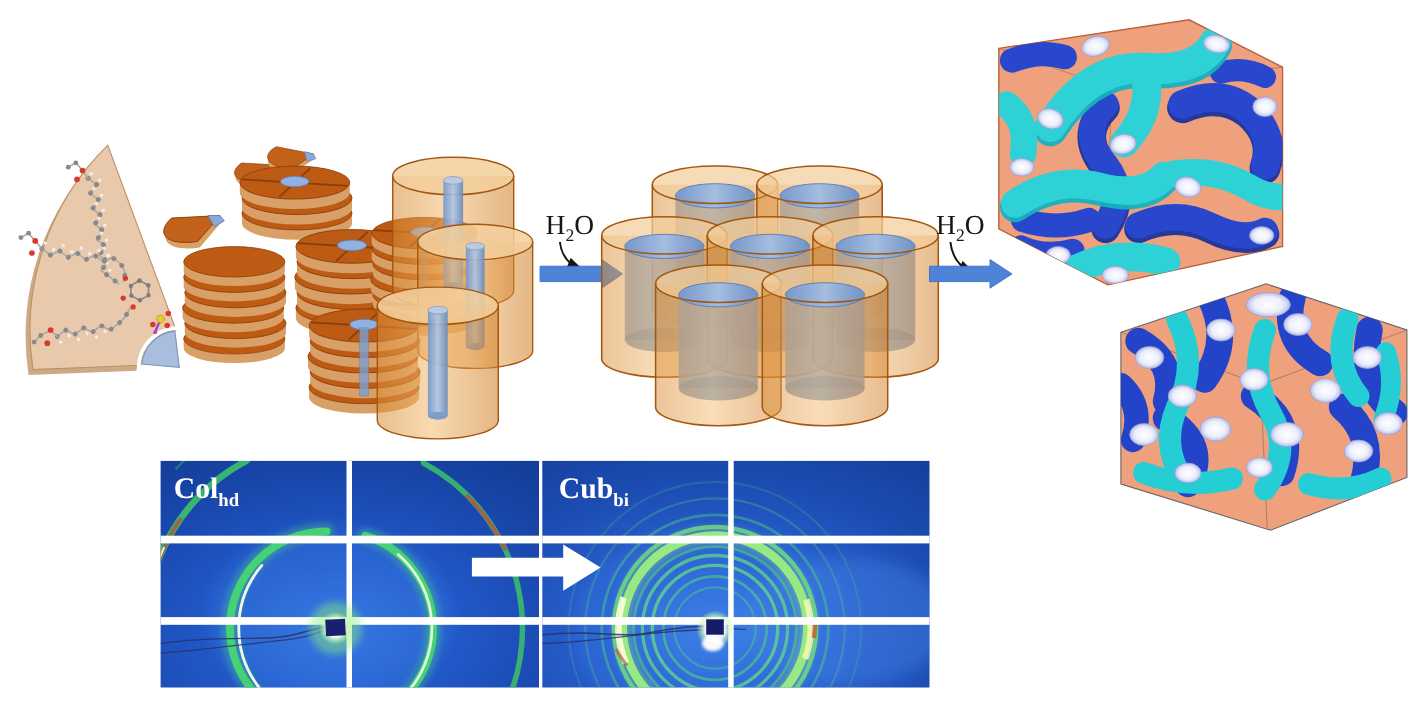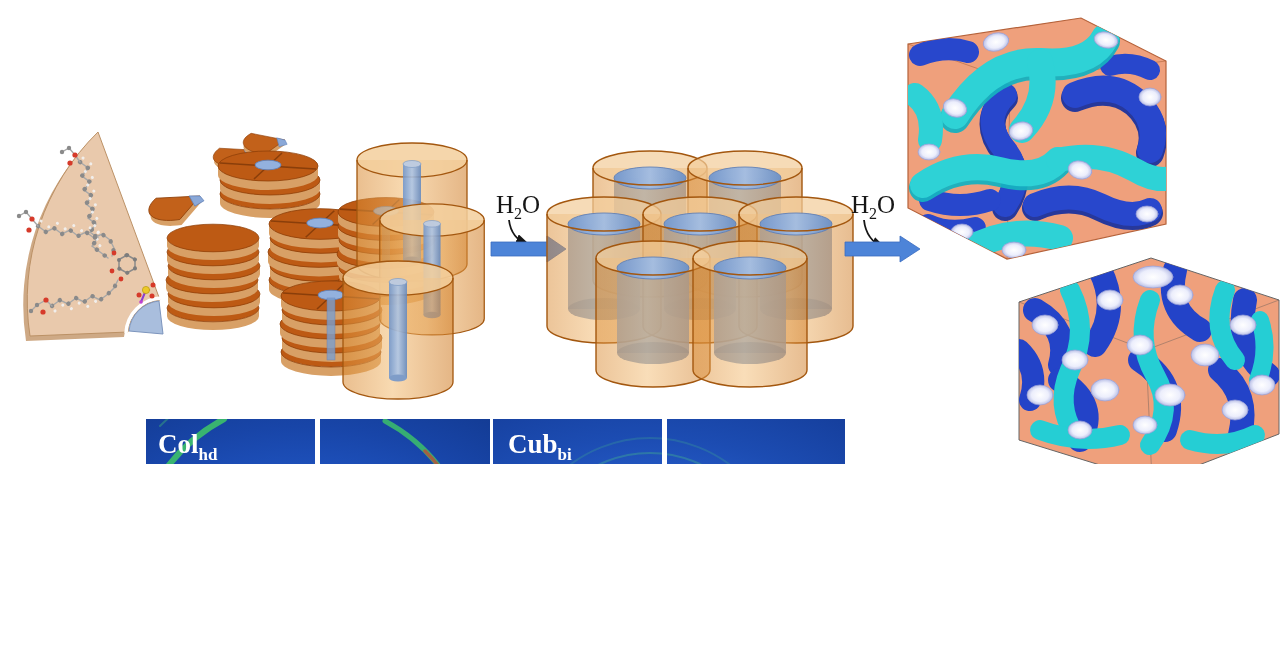--- a/index.html
+++ b/index.html
@@ -1,16 +1,16 @@
 <!DOCTYPE html>
 <html><head>
 <meta charset="utf-8">
 <style>
   html,body{margin:0;padding:0;background:#ffffff;}
-  .canvas{position:relative;width:1283px;height:464px;overflow:hidden;
+  .canvas{position:relative;width:1283px;height:625px;overflow:hidden;
           font-family:"Liberation Serif",serif;border-radius:11px;}
   .canvas svg{position:absolute;left:0;top:0;}
   text{user-select:none;}
 </style>
 </head>
 <body>
 
 <div class="canvas">
 <svg width="1283" height="650" viewBox="0 0 1283 650" xmlns="http://www.w3.org/2000/svg">
 <defs>

